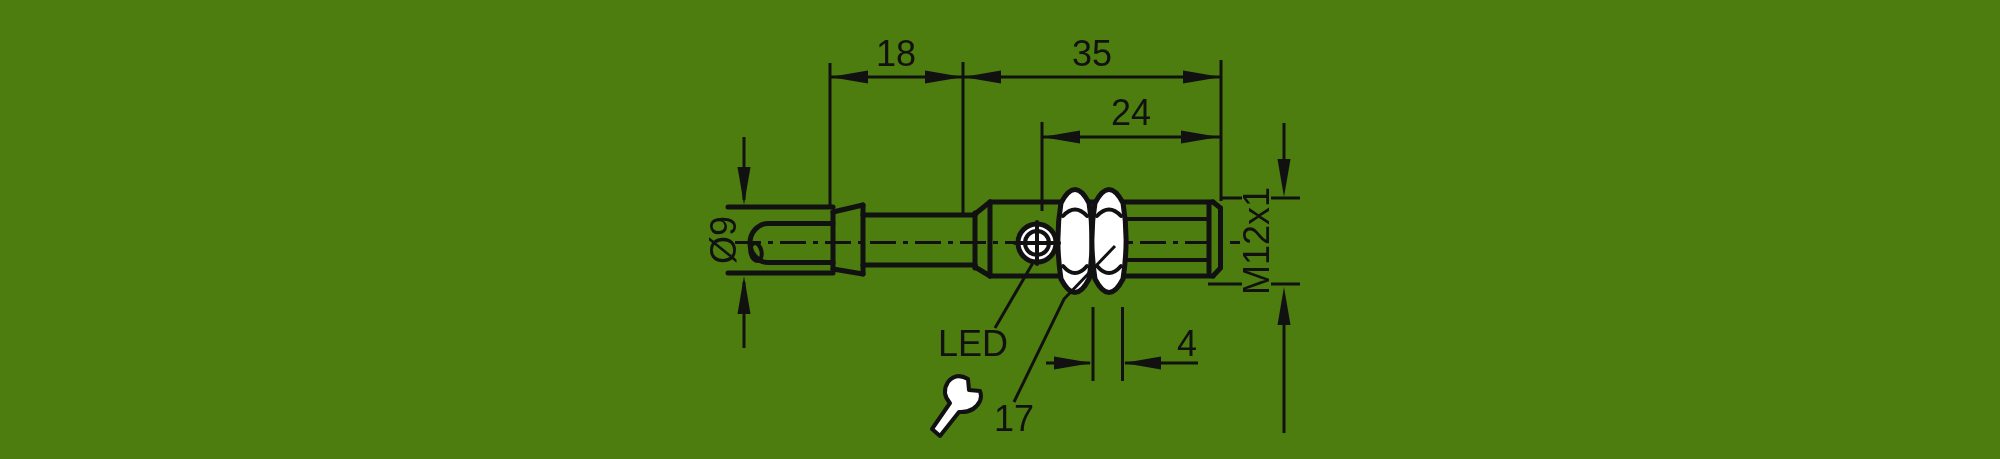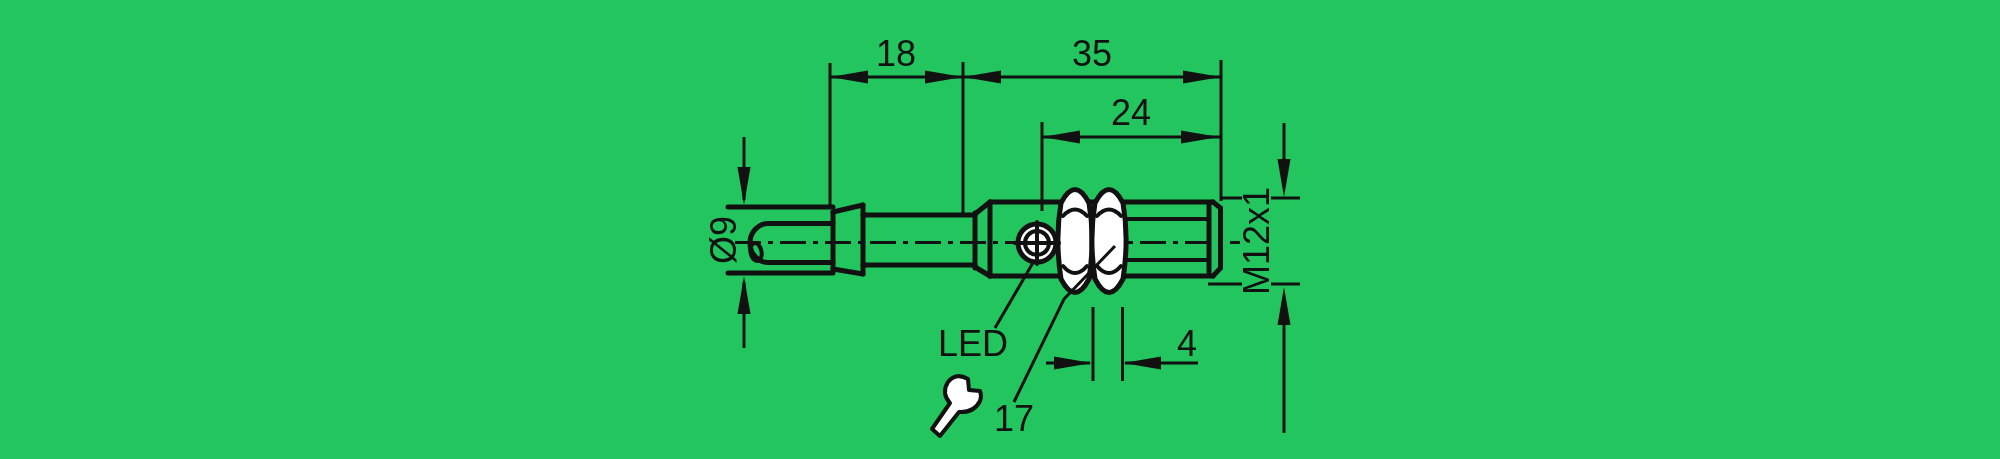--- a/index.html
+++ b/index.html
@@ -4,21 +4,21 @@
 <style>
   html, body {
     margin: 0;
     padding: 0;
     background: #ffffff;
   }
   .canvas {
     position: relative;
     width: 2000px;
     height: 459px;
-    background: #22c55e;
+    background: #4d7c0f;
     overflow: hidden;
   }
   svg text {
     font-family: "Liberation Sans", "DejaVu Sans", sans-serif;
     font-size: 36px;
     fill: #111111;
   }
   .outline   { stroke: #111111; stroke-width: 5;   fill: none; stroke-linecap: round; }
   .outline-f { stroke: #111111; stroke-width: 5;   fill: #ffffff; }
   .thin      { stroke: #111111; stroke-width: 4;   fill: none; stroke-linecap: round; }

